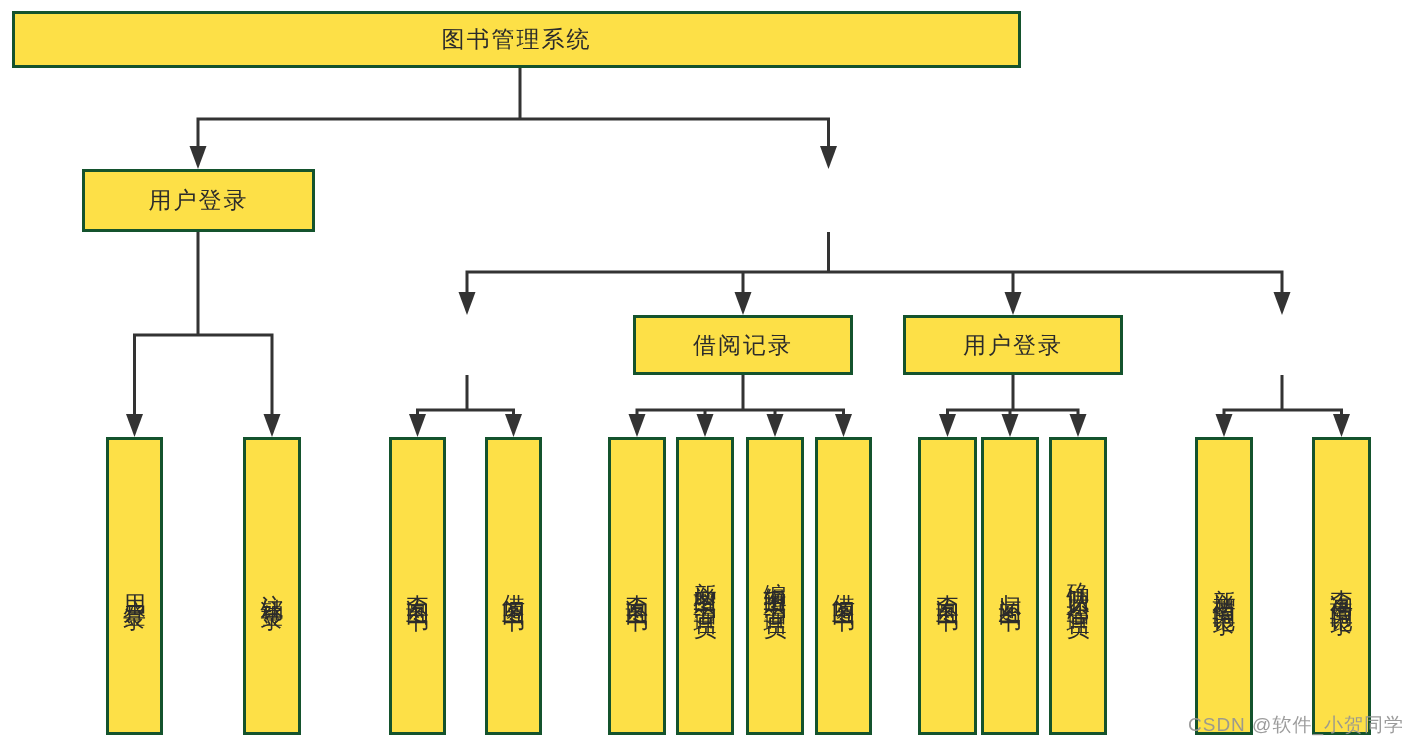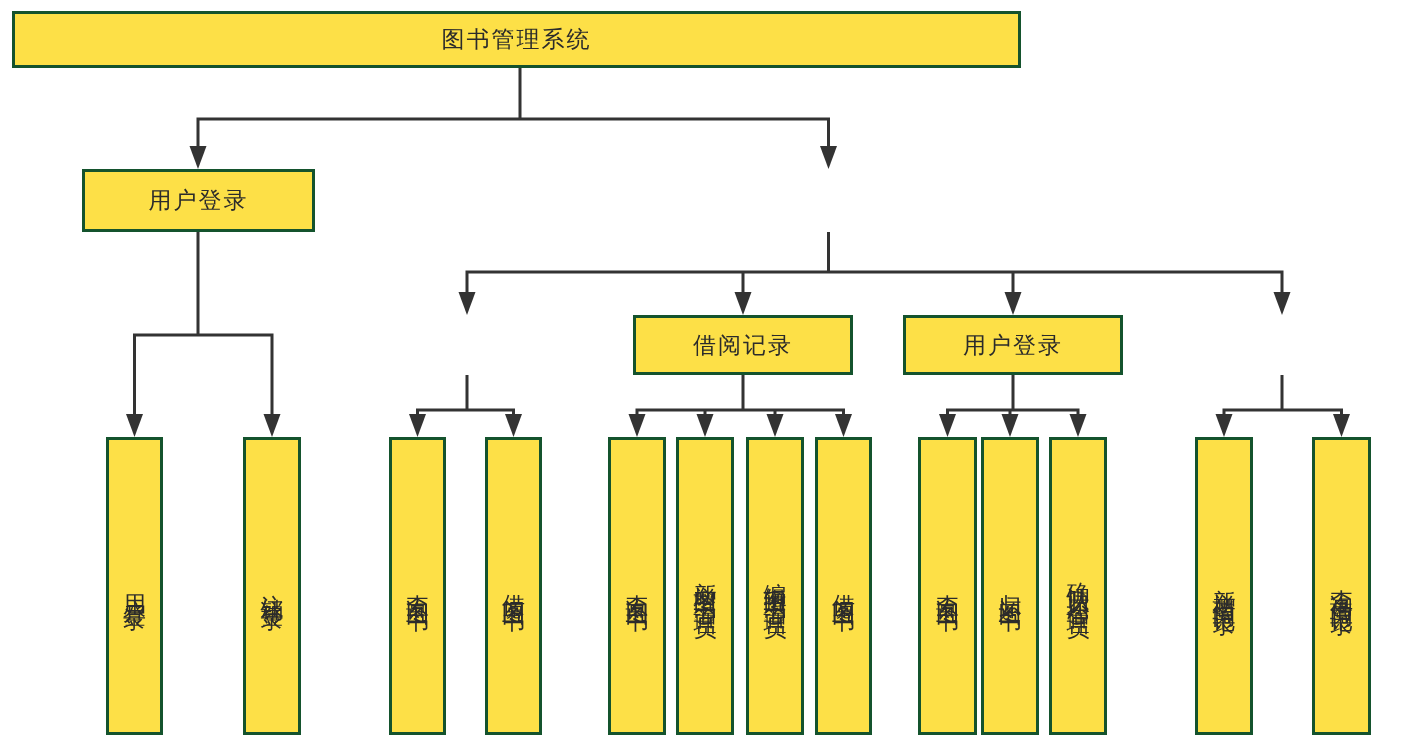--- a/index.html
+++ b/index.html
@@ -87,14 +87,15 @@
   <div class="box leaf" style="left:608px;top:437px;width:58px;height:298px">查询图书</div>
   <div class="box leaf" style="left:676px;top:437px;width:58px;height:298px">新增图书（管理员）</div>
   <div class="box leaf" style="left:746px;top:437px;width:58px;height:298px">编辑图书（管理员）</div>
   <div class="box leaf" style="left:815px;top:437px;width:57px;height:298px">借阅图书</div>
   <div class="box leaf" style="left:918px;top:437px;width:59px;height:298px">查询图书</div>
   <div class="box leaf" style="left:981px;top:437px;width:58px;height:298px">归还图书</div>
   <div class="box leaf" style="left:1049px;top:437px;width:58px;height:298px">确认归还（管理员）</div>
   <div class="box leaf" style="left:1195px;top:437px;width:58px;height:298px">新增借阅记录</div>
   <div class="box leaf" style="left:1312px;top:437px;width:59px;height:298px">查询借阅记录</div>
 
+  <div id="watermark">CSDN @软件_小贺同学</div>
 
 </div>
 
 </body></html>

